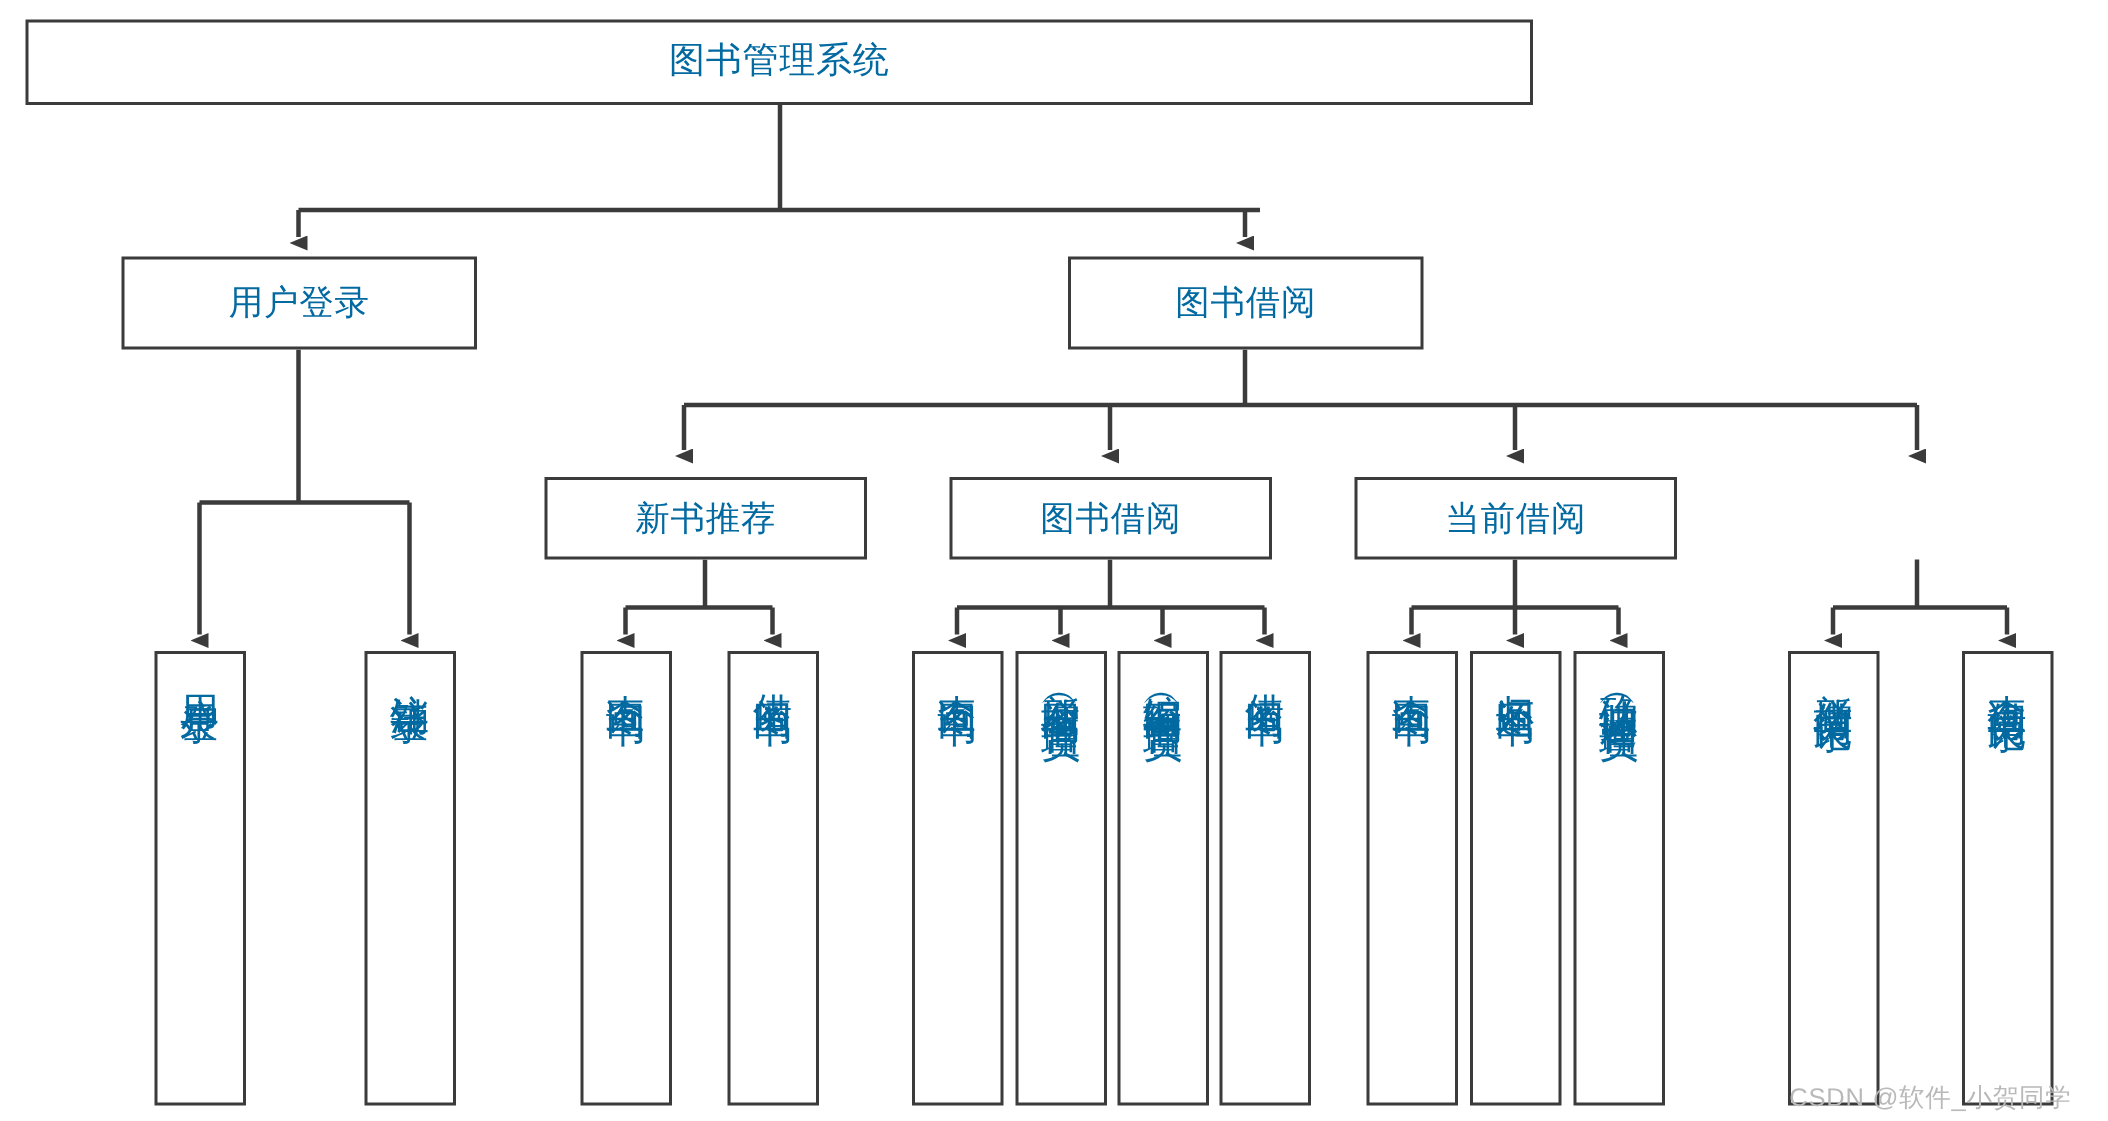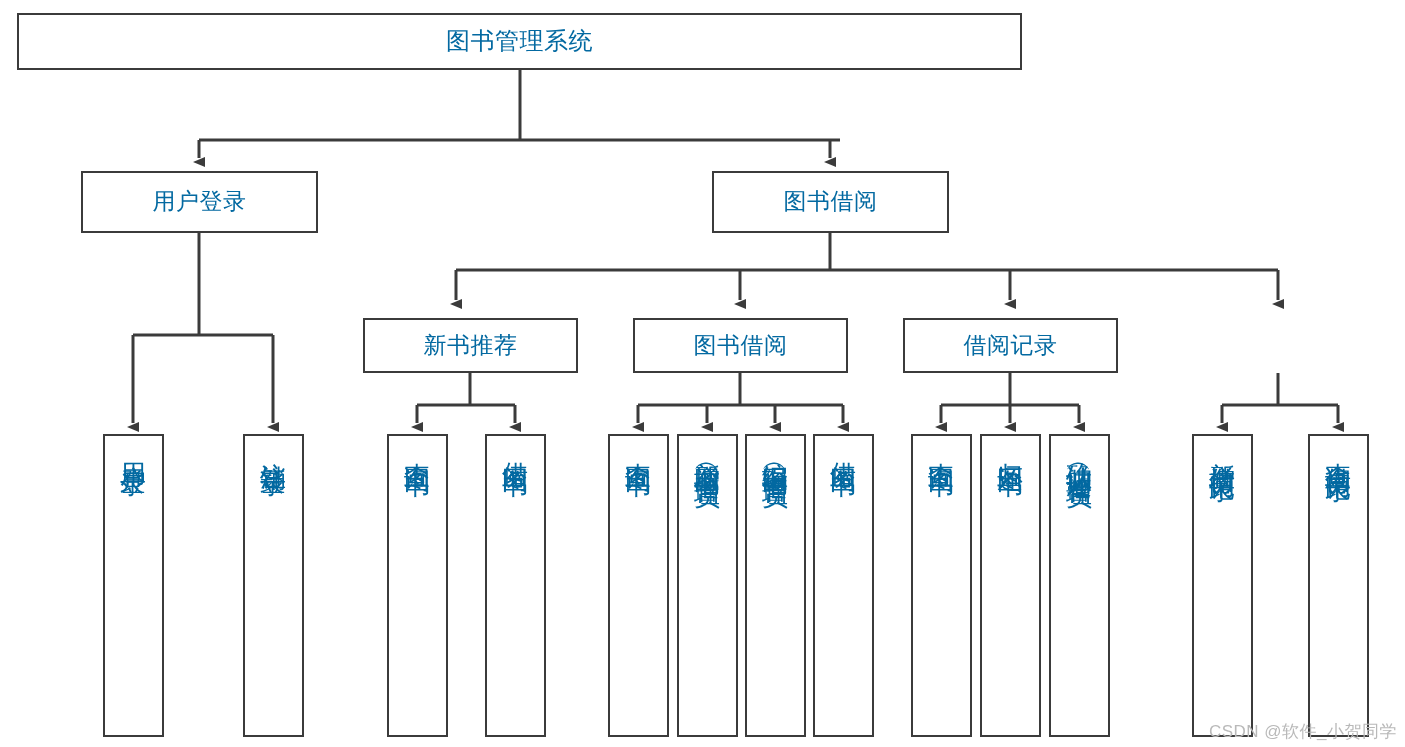--- a/index.html
+++ b/index.html
@@ -61,21 +61,21 @@
   .node.vert .node-label {
     writing-mode: vertical-rl;
     text-orientation: upright;
     font-size: 26px;
     line-height: 1.0;
     letter-spacing: 3px;
     white-space: nowrap;
   }
   #watermark {
     position: absolute;
-    right: 8px;
+    right: 24px;
     bottom: 4px;
     font-size: 17px;
     color: #b9b9b9;
     white-space: nowrap;
     z-index: 5;
     letter-spacing: 0.5px;
   }
 </style>
 </head>
 <body>
@@ -143,21 +143,21 @@
     <span class="node-label">图书借阅</span>
   </div>
 
   <div class="node horiz" style="left:363px; top:318px; width:215px; height:55px;align-items:center;">
     <span class="node-label">新书推荐</span>
   </div>
   <div class="node horiz" style="left:633px; top:318px; width:215px; height:55px;">
     <span class="node-label">图书借阅</span>
   </div>
   <div class="node horiz" style="left:903px; top:318px; width:215px; height:55px;">
-    <span class="node-label">借阅记录</span>
+    <span class="node-label">当前借阅</span>
   </div>
 
   <div class="node vert" style="left:103px; top:434px; width:61px; height:303px;">
     <span class="node-label">用户登录</span>
   </div>
   <div class="node vert" style="left:243px; top:434px; width:61px; height:303px;">
     <span class="node-label">注销登录</span>
   </div>
 
   <div class="node vert" style="left:387px; top:434px; width:61px; height:303px;">

